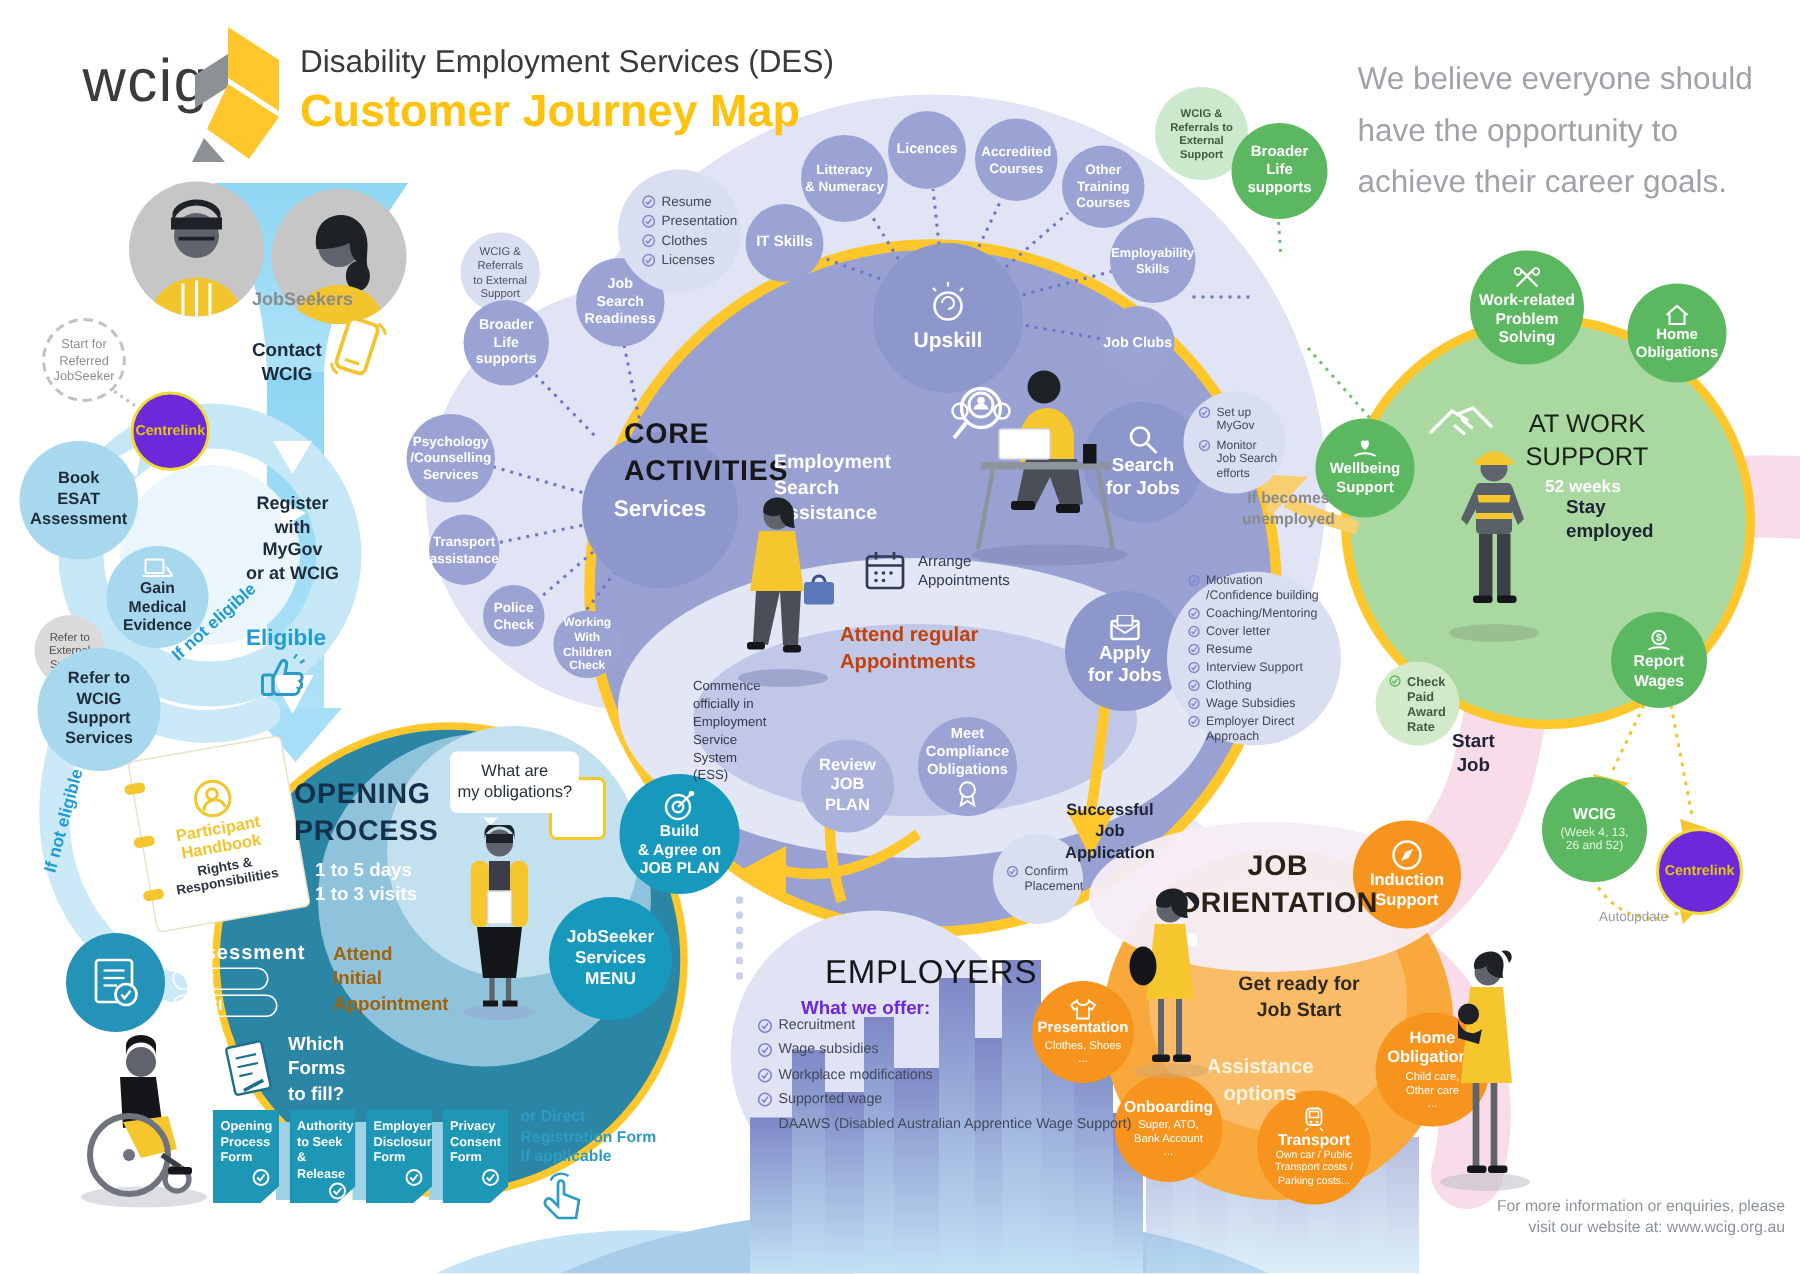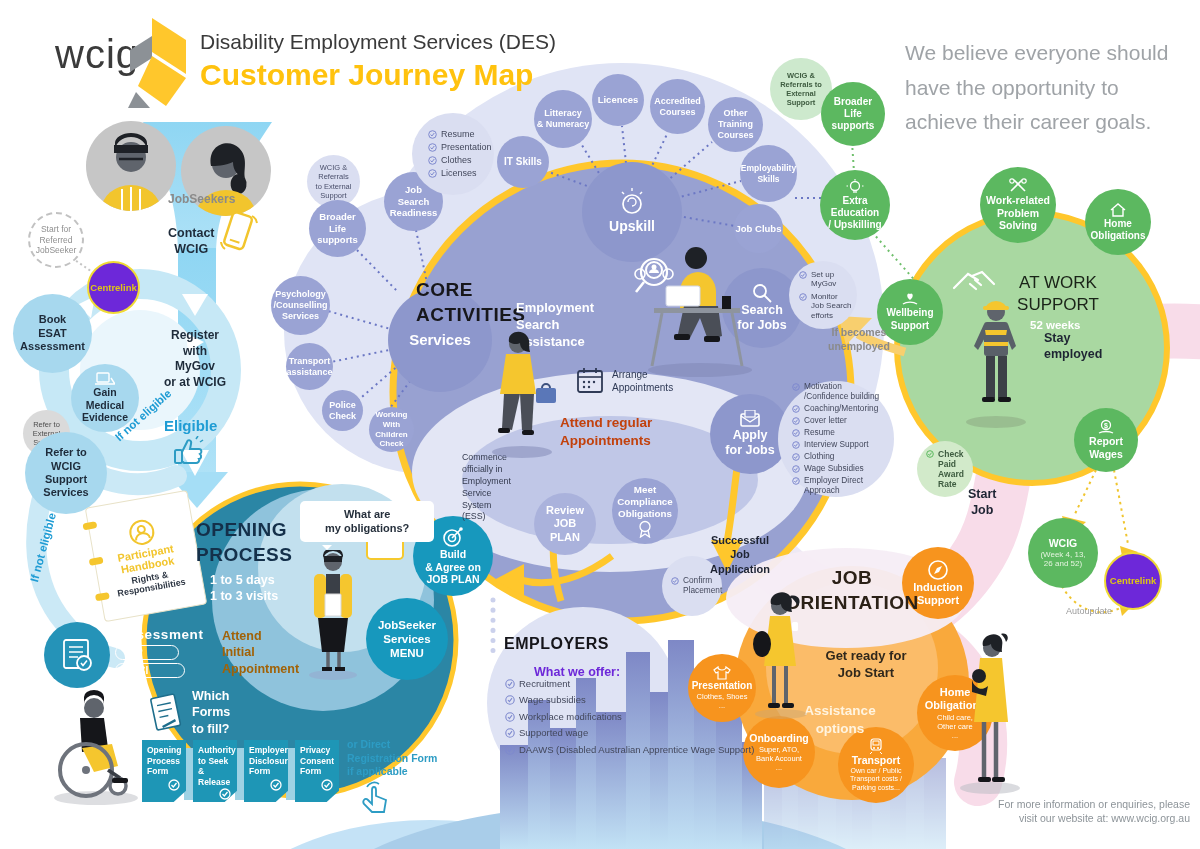--- a/index.html
+++ b/index.html
@@ -23,21 +23,21 @@
   .c-cyellow{background:#6d28d9;border:2.5px solid #F0DA35;color:#DFC615}
   .list{display:flex;flex-direction:column;align-items:flex-start;justify-content:center;z-index:3}
   .chk{display:flex;align-items:flex-start;gap:4px;color:#43485C;text-align:left;line-height:1.2}
   .chk svg{flex:0 0 auto;margin-top:1px}
   .chip{position:absolute;width:44px;height:62px;background:#1E96B6;color:#fff;font-weight:700;
         font-size:8.5px;line-height:1.25;padding:5px 4px 0 5px;box-sizing:border-box;z-index:4;
         white-space:pre-line;clip-path:polygon(0 0,100% 0,100% 82%,72% 100%,0 100%);
         display:flex;flex-direction:column}
   .chip .ckwrap{margin-top:auto;align-self:flex-end;padding:0 2px 8px 0}
   .chiptab{position:absolute;width:10px;height:52px;background:#9ED2E4;z-index:3}
-  .bub{position:absolute;background:#fff;border-radius:5px;padding:6px 25px;font-weight:700;
+  .bub{position:absolute;background:#fff;border-radius:5px;padding:6px 5px;font-weight:400;
        font-size:11px;color:#26303c;z-index:6;white-space:pre-line;text-align:center;line-height:1.3}
   .bub:after{content:"";position:absolute;left:22px;bottom:-8px;border:5px solid transparent;
        border-top-color:#fff;border-bottom:none}
   .bub2{position:absolute;background:#fff;border:2px solid #F5C92E;border-radius:5px;z-index:5}
   .illu{position:absolute;z-index:5}
   .hb{position:absolute;left:94px;top:498px;width:102px;height:114px;background:#fff;
       border:1.5px solid #e8e2c8;border-radius:4px;transform:rotate(-10deg);z-index:4;
       display:flex;flex-direction:column;align-items:center;justify-content:center;gap:2px}
   .hb .ring{position:absolute;left:-6px;width:14px;height:7px;background:#F5C62E;border-radius:4px}
   .pill{position:absolute;border:1.5px solid #fff;border-radius:8px;color:#fff;font-weight:700;
@@ -608,21 +608,21 @@
   <path d="M54,66 L88,66 L92,96 L78,100 L70,78 L60,98 L48,94 Z" fill="#4A4E57"></path>
   <rect x="74" y="96" width="16" height="6" rx="2" fill="#15161A"></rect>
   <rect x="44" y="94" width="16" height="6" rx="2" fill="#15161A"></rect>
   <rect x="36" y="46" width="34" height="20" rx="2" fill="#fff" stroke="#cfd4e6"></rect>
   <rect x="24" y="68" width="86" height="5" fill="#8E949E"></rect>
   <line x1="32" y1="73" x2="22" y2="126" stroke="#8E949E" stroke-width="3"></line>
   <line x1="102" y1="73" x2="112" y2="126" stroke="#8E949E" stroke-width="3"></line>
   <rect x="92" y="56" width="9" height="13" fill="#15161A"></rect>
 </svg>
 
-<div class="t" style="left:504px;top:634px;font-size:16px;font-weight:700;color:#15151A;letter-spacing:.5px">EMPLOYERS</div>
+<div class="t" style="left:550px;top:634px;font-size:22px;font-weight:400;color:#15151A;letter-spacing:.5px">EMPLOYERS</div>
 <div class="t" style="left:534px;top:664px;font-size:12.5px;color:#6d28d9">What we offer:</div>
 <div class="list" style="position:absolute;left:505px;top:678px;gap:5px;z-index:4">
   <div class="chk" style="font-size:9.5px">
         <svg width="10" height="10">
           <circle cx="5" cy="5" r="4.2" fill="none" stroke="#7E89CE" stroke-width="1.1"></circle>
           <path d="M3,5 l1.4,1.6 2.6,-3.4" fill="none" stroke="#7E89CE" stroke-width="1.1"></path>
         </svg>
         <span>Recruitment</span>
       </div>
   <div class="chk" style="font-size:9.5px">
@@ -715,31 +715,20 @@
   <rect x="34" y="111" width="12" height="5" rx="2" fill="#15161A"></rect>
 </svg>
 
 <div class="b c-glight" style="left:770px;top:58px;width:62px;height:62px;font-size:7.5px;background:#CDE9CD"><span>WCIG &amp;
 Referrals to
 External
 Support</span></div>
 <div class="b c-green" style="left:821px;top:82px;width:64px;height:64px;font-size:10px"><span>Broader
 Life
 supports</span></div>
-<div class="b c-green" style="left:820px;top:170px;width:70px;height:70px;font-size:10px">
-  <svg width="18" height="16">
-    <circle cx="9" cy="7" r="4.5" fill="none" stroke="#fff" stroke-width="1.3"></circle>
-    <line x1="7" y1="13" x2="11" y2="13" stroke="#fff" stroke-width="1.3"></line>
-    <line x1="9" y1="0" x2="9" y2="1.5" stroke="#fff" stroke-width="1.2"></line>
-    <line x1="2" y1="7" x2="0.5" y2="7" stroke="#fff" stroke-width="1.2"></line>
-    <line x1="16" y1="7" x2="17.5" y2="7" stroke="#fff" stroke-width="1.2"></line>
-  </svg>
-  <span>Extra
-Education
-/ Upskilling</span></div>
 <div class="b c-green" style="left:980px;top:167px;width:76px;height:76px;font-size:10.5px">
   <svg width="20" height="16">
     <line x1="3" y1="13" x2="14" y2="2" stroke="#fff" stroke-width="1.6"></line>
     <line x1="6" y1="2" x2="17" y2="13" stroke="#fff" stroke-width="1.6"></line>
     <circle cx="4" cy="3" r="2.2" fill="none" stroke="#fff" stroke-width="1.2"></circle>
     <circle cx="16" cy="3" r="2.2" fill="none" stroke="#fff" stroke-width="1.2"></circle>
   </svg>
   <span>Work-related
 Problem
 Solving</span></div>

